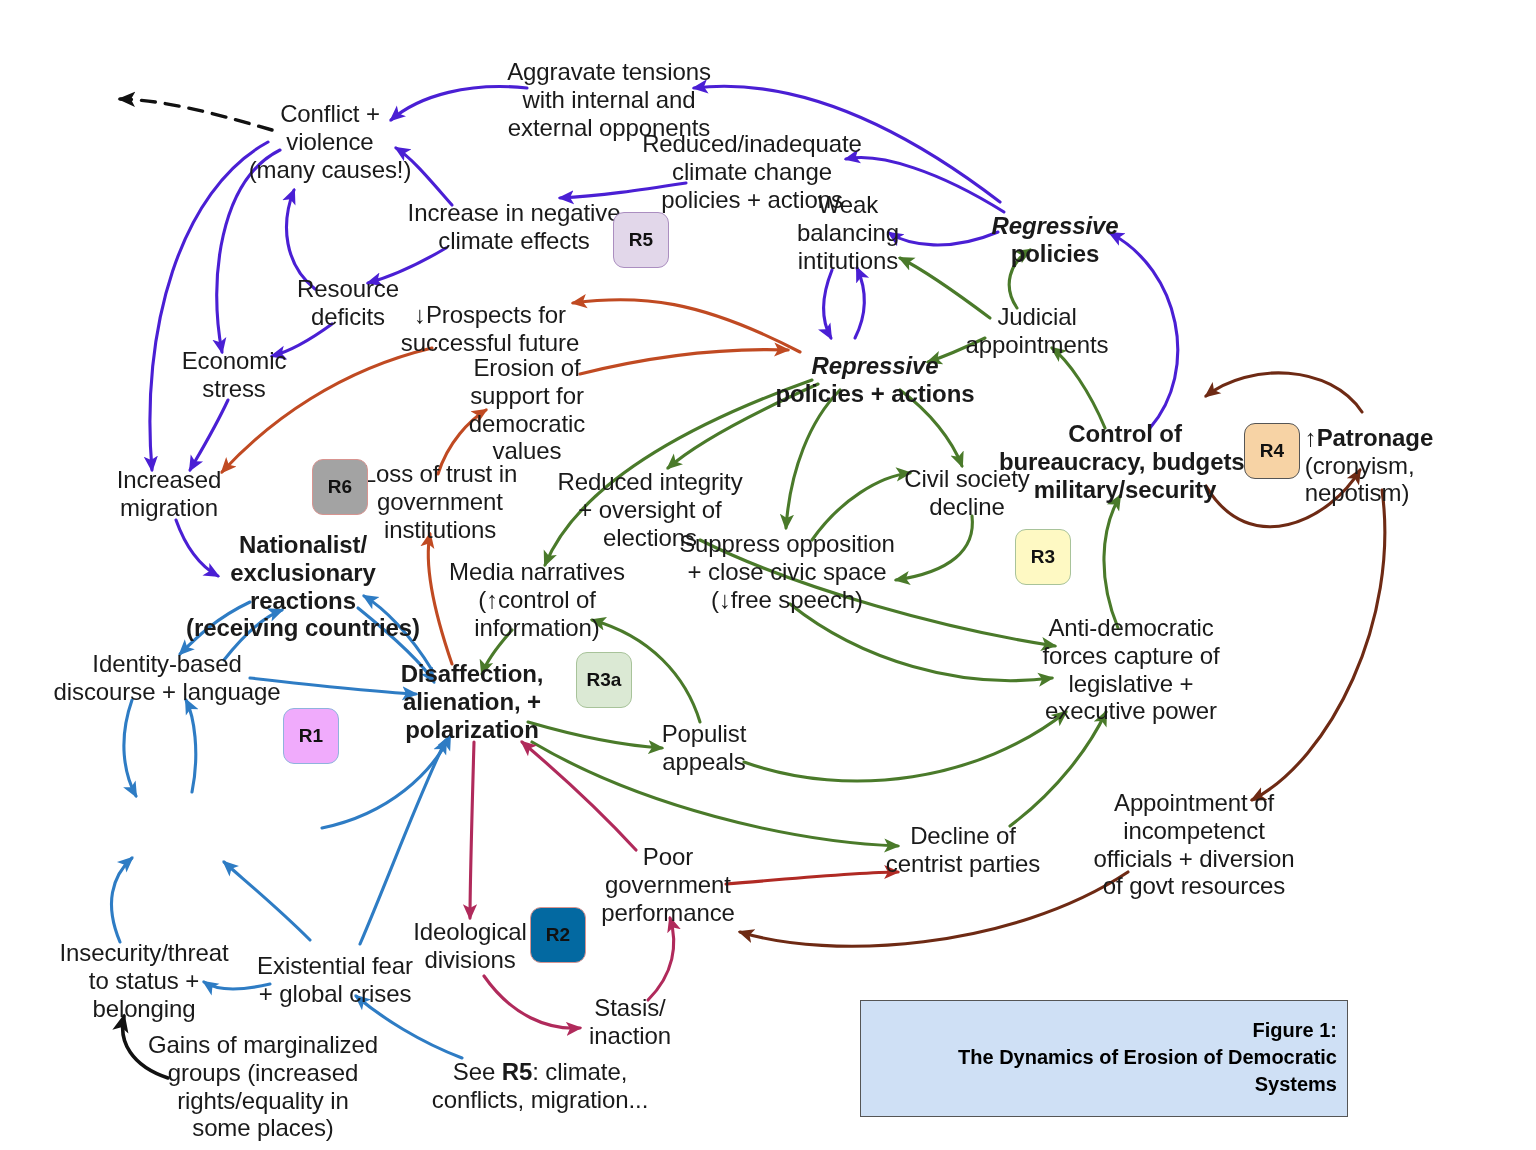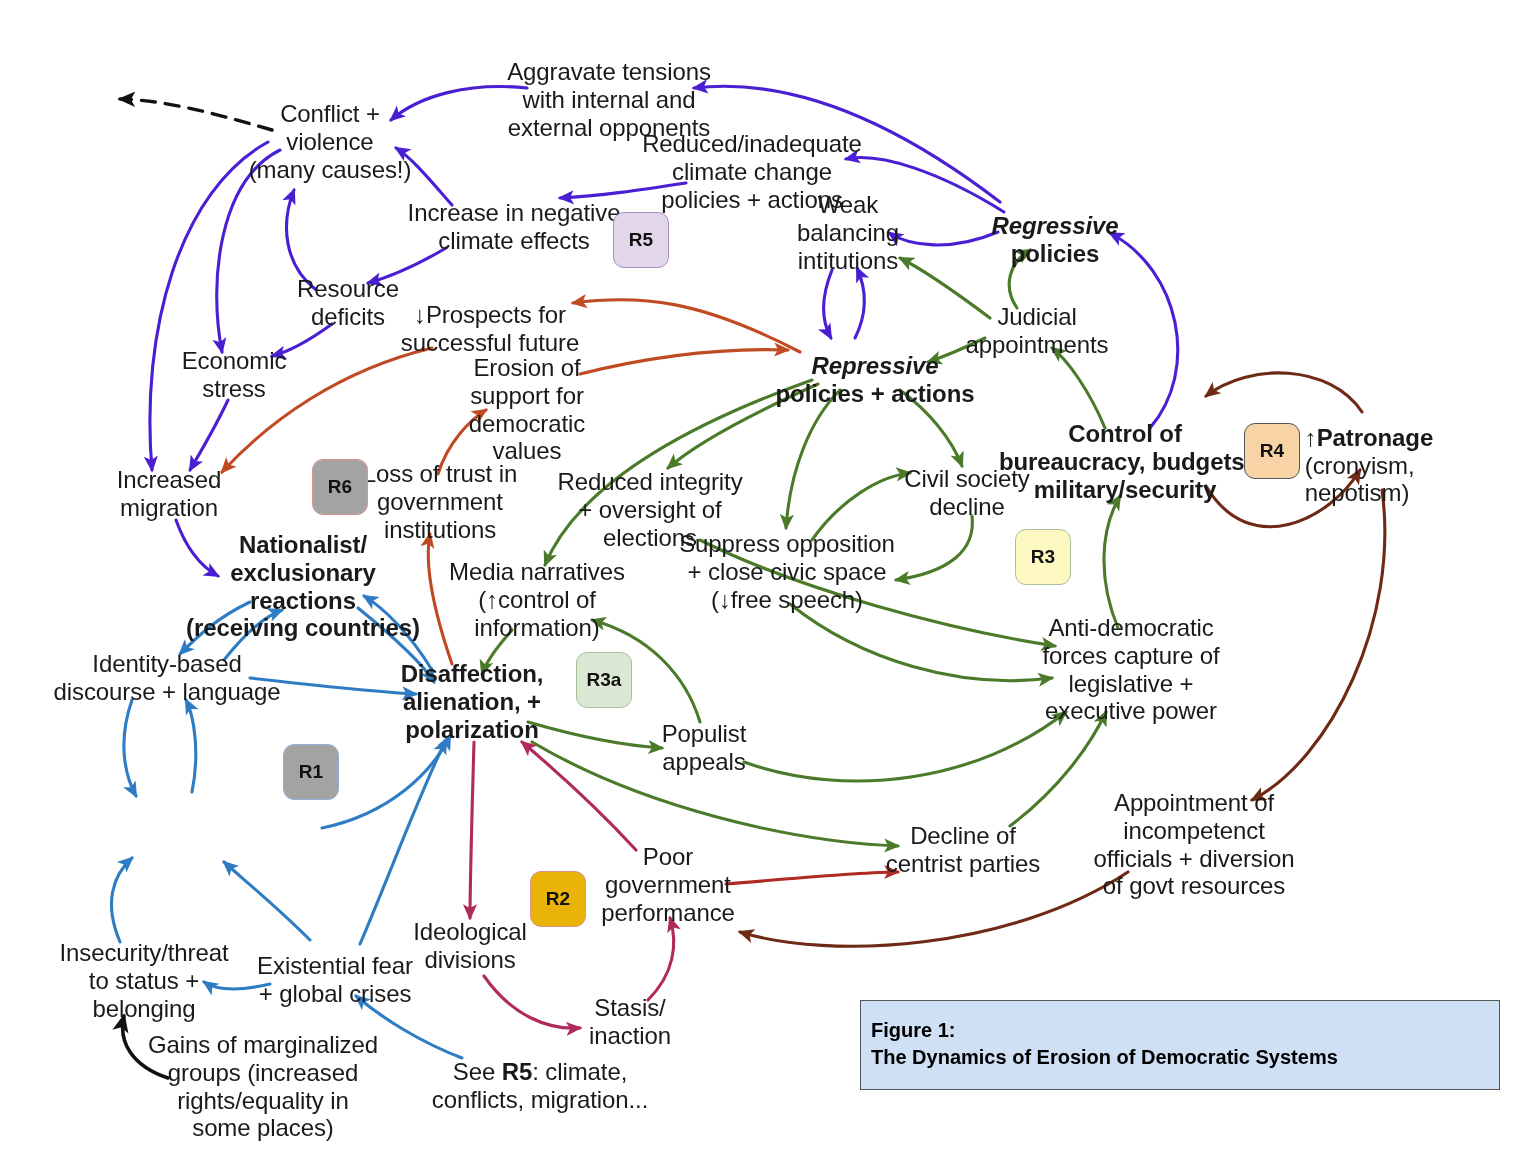--- a/index.html
+++ b/index.html
@@ -50,38 +50,38 @@
     border-radius: 11px;
     display: flex;
     align-items: center;
     justify-content: center;
     font-weight: bold;
     font-size: 19px;
     color: #111111;
     transform: translate(-50%, -50%);
     box-sizing: border-box;
   }
-  .badge-R1 { background: #a3a3a3; border: 1.6px solid #8fb3dd; margin-top: 36px; }
-  .badge-R2 { background: #eab308; border: 1.6px solid #d89490; }
+  .badge-R1 { background: #f0abfc; border: 1.6px solid #8fb3dd; }
+  .badge-R2 { background: #0369a1; border: 1.6px solid #d89490; margin-top: 36px; }
   .badge-R3 { background: #fef9c3; border: 1.6px solid #a8c39a; }
   .badge-R3a { background: #dbe9d4; border: 1.6px solid #a8c39a; }
   .badge-R4 { background: #f7d3a5; border: 1.9px solid #555555; }
   .badge-R5 { background: #e2d7ea; border: 1.6px solid #ab8ec0; }
   .badge-R6 { background: #a3a3a3; border: 1.6px solid #d89490; }
 
   #caption {
     position: absolute;
     left: 860px;
     top: 1000px;
-    width: 640px;
+    width: 488px;
     padding: 16px 10px 18px 10px;
     box-sizing: border-box;
     background: #cfe0f5;
     border: 1.6px solid #555555;
-    text-align: left;
+    text-align: right;
     font-weight: bold;
     font-size: 20px;
     line-height: 1.35;
     color: #000000;
     white-space: pre-line;
   }
 </style>
 </head>
 <body>
 

